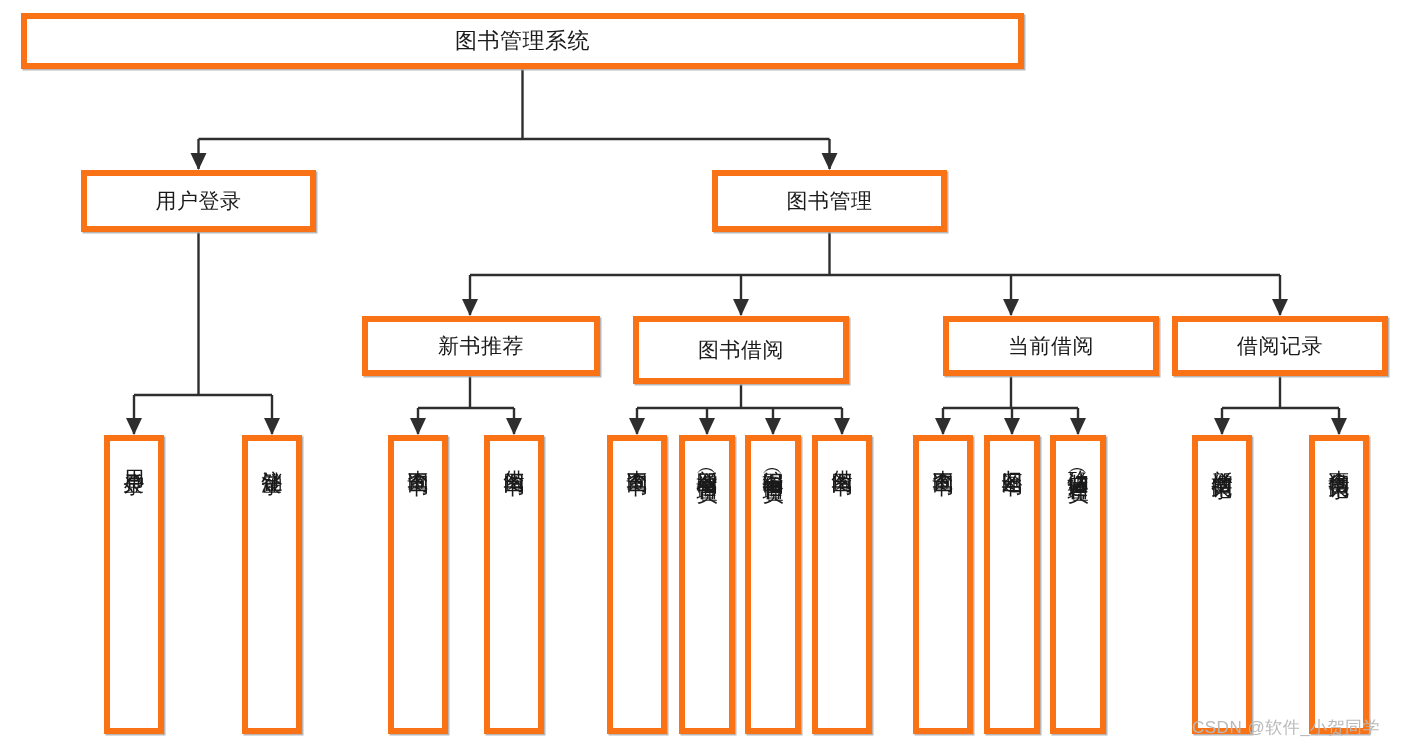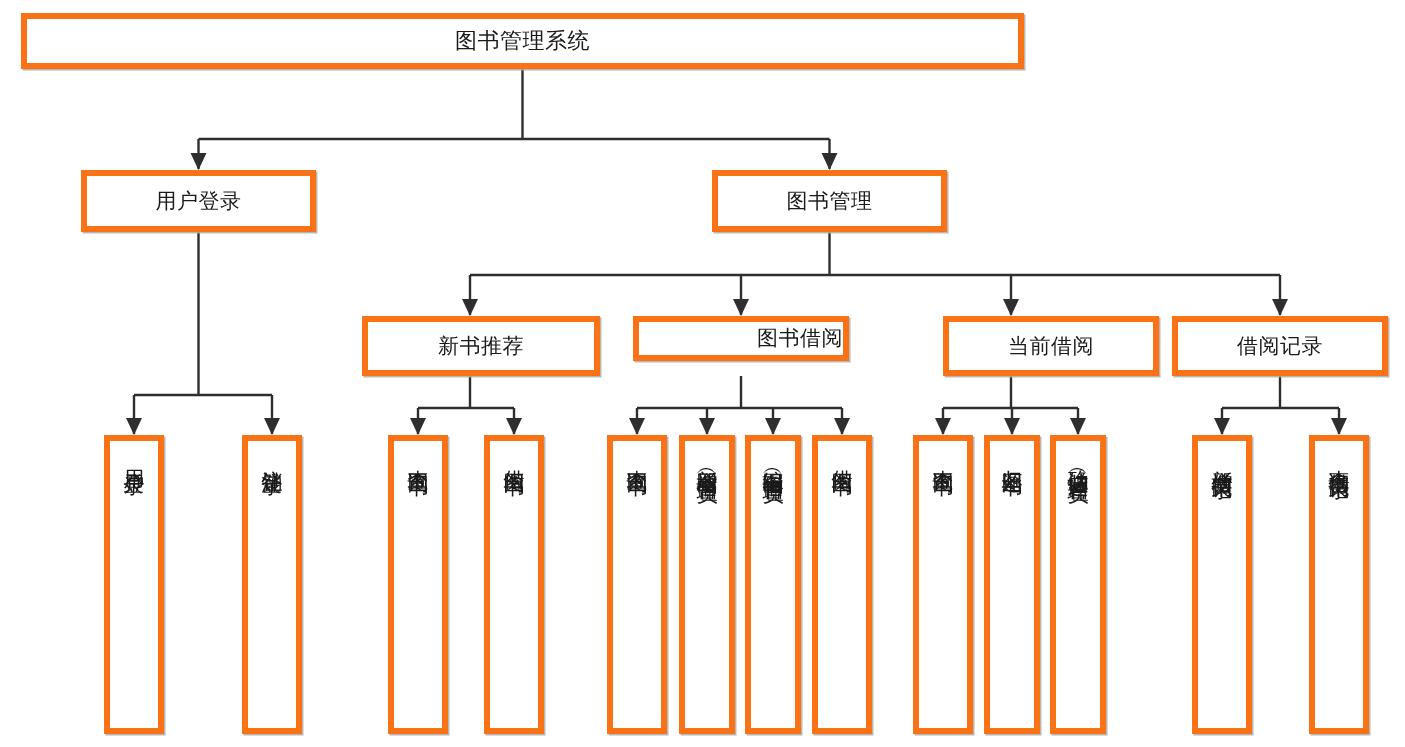--- a/index.html
+++ b/index.html
@@ -133,21 +133,21 @@
       </div>
       <div class="node horiz" style="left: 81px; top: 170px; width: 235px; height: 62px;">
         <span class="label">用户登录</span>
       </div>
       <div class="node horiz" style="left: 712px; top: 170px; width: 235px; height: 62px; justify-content: center;">
         <span class="label">图书管理</span>
       </div>
       <div class="node horiz" style="left: 362px; top: 316px; width: 238px; height: 60px;">
         <span class="label">新书推荐</span>
       </div>
-      <div class="node horiz" style="left: 633px; top: 316px; width: 216px; height: 45px; justify-content: flex-end;">
+      <div class="node horiz" style="left: 633px; top: 316px; width: 216px; height: 68px;">
         <span class="label">图书借阅</span>
       </div>
       <div class="node horiz" style="left: 903px; top: 316px; width: 216px; height: 60px; margin-left: 40px;">
         <span class="label">当前借阅</span>
       </div>
       <div class="node horiz" style="left: 1172px; top: 316px; width: 216px; height: 60px;">
         <span class="label">借阅记录</span>
       </div>
       <div class="node vert" style="left: 104px; top: 435px; width: 60px; height: 299px;">
         <span class="label">用户登录</span>
@@ -182,13 +182,14 @@
       <div class="node vert" style="left: 1050px; top: 435px; width: 56px; height: 299px;">
         <span class="label">确认归还（管理员）</span>
       </div>
       <div class="node vert" style="left: 1192px; top: 435px; width: 60px; height: 299px;">
         <span class="label">新增借阅记录</span>
       </div>
       <div class="node vert" style="left: 1309px; top: 435px; width: 60px; height: 299px;">
         <span class="label">查询借阅记录</span>
       </div>
     </div>
+  <div class="watermark" style="left:1192px; top:716px;">CSDN @软件_小贺同学</div>
 </div>
 
 </body></html>

